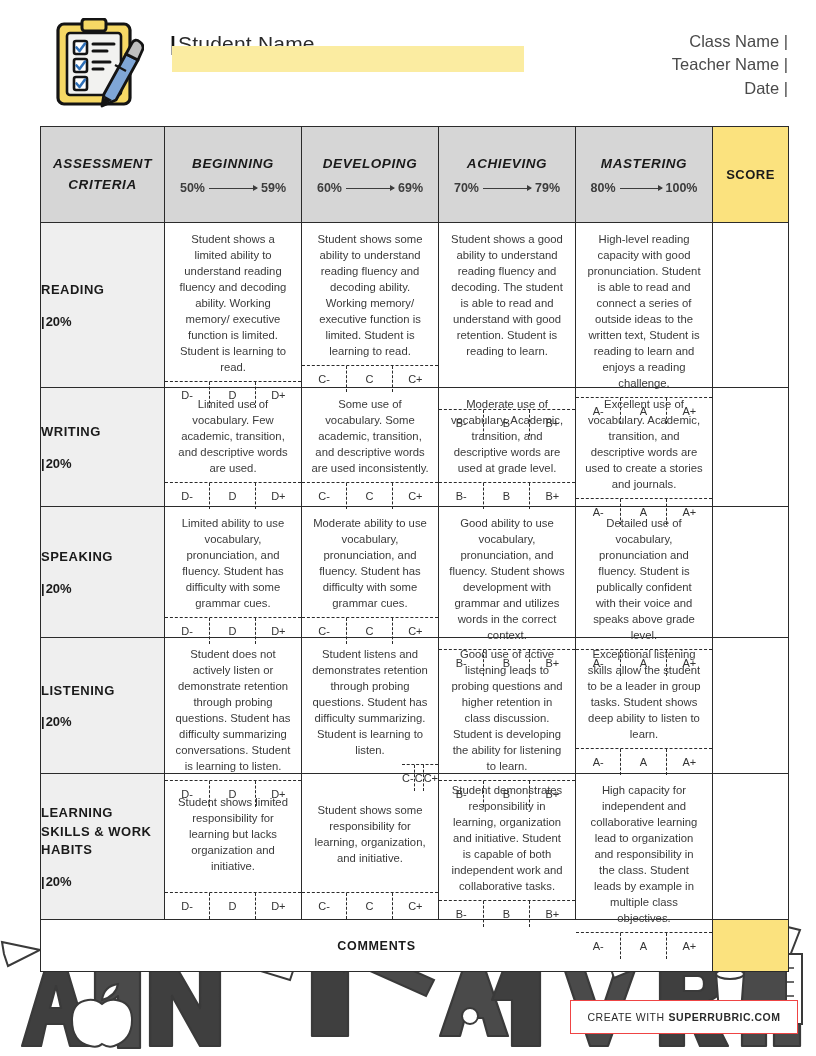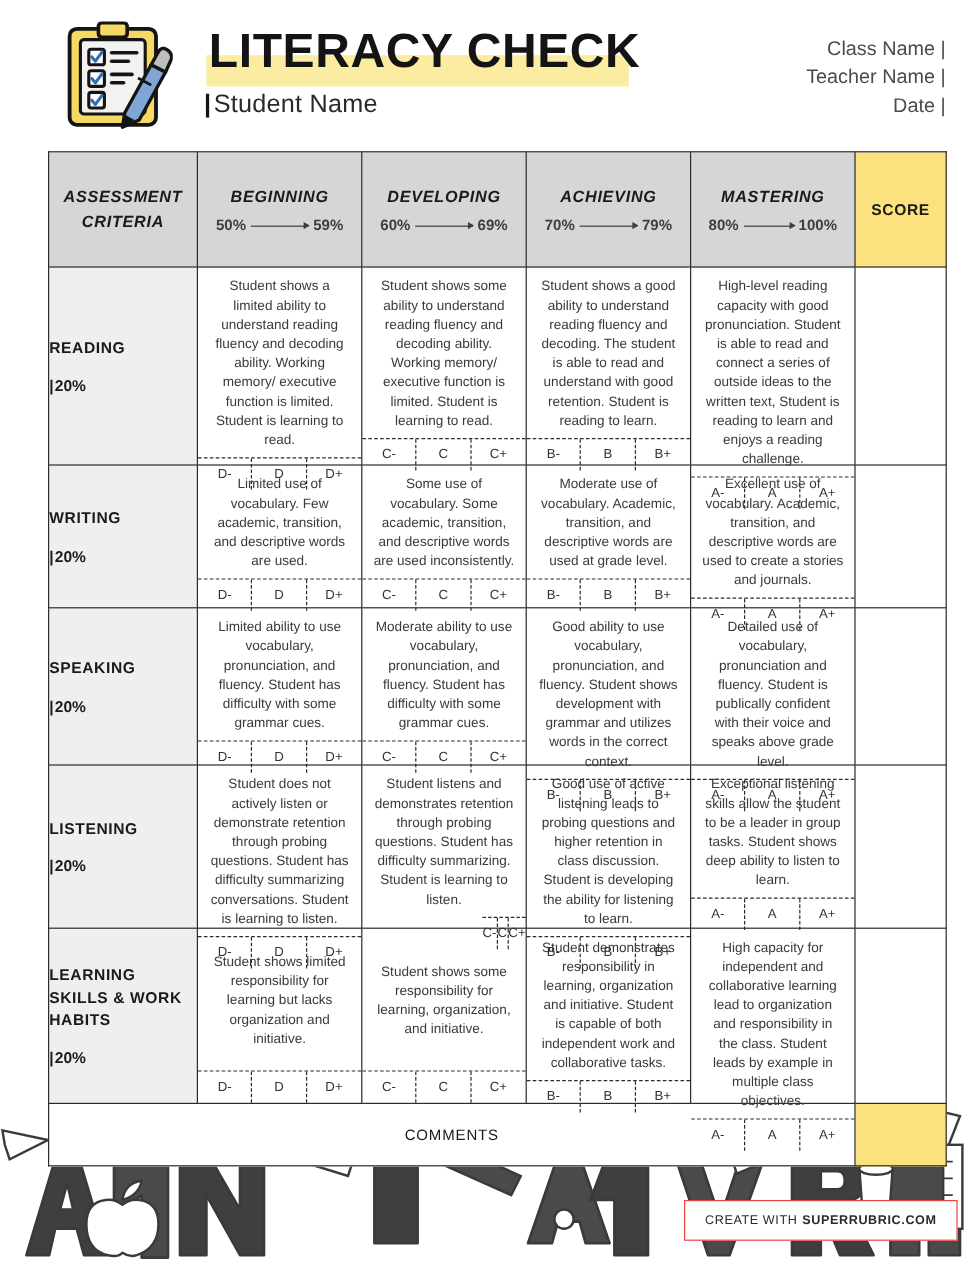--- a/index.html
+++ b/index.html
@@ -209,21 +209,21 @@
   }
   .grade-cell:last-child { border-right: none; }
 
   .score-cell { background: #ffffff; }
 
   
   .comments-cell {
     height: 52px;
     text-align: center;
     font-size: 12.5px;
-    font-weight: normal;
+    font-weight: bold;
     letter-spacing: 0.7px;
     color: #1a1a1a;
     background: #ffffff;
   }
   .comments-score {
     background: #FBE27E;
   }
 
   
   #footer-badge {
@@ -327,21 +327,20 @@
           <path d="M74 36 L80 25 Q83 20 88 24 Q93 28 90 33 L86 42 Z" fill="#BFBFBF" stroke="#141414" stroke-width="2.8" stroke-linejoin="round"></path>
           <path d="M50 88 L53 78 L60 82 Z" fill="#141414"></path>
           <path d="M63 47 L74 53" stroke="#141414" stroke-width="2.2"></path>
         </g>
       </svg>
     </div>
 
     <div id="title-highlight"></div>
 
     <div id="title-block">
-      <div id="main-title">LITERACY CHECK</div>
       <div id="sub-title"><span class="bar">|</span><span>Student Name</span></div>
     </div>
 
     <div id="meta">
       <div>Class Name |</div>
       <div>Teacher Name |</div>
       <div>Date |</div>
     </div>
   </div>
 
@@ -422,21 +421,21 @@
             <div class="desc-inner" style="height: 164px;">
               <div class="desc-text">Student shows some ability to understand reading fluency and decoding ability. Working memory/ executive function is limited. Student is learning to read.</div>
               <div class="grade-strip">
                 <div class="grade-cell">C-</div>
                 <div class="grade-cell">C</div>
                 <div class="grade-cell">C+</div>
               </div>
             </div>
           </td>
           <td class="desc-cell">
-            <div class="desc-inner" style="height: 164px;">
+            <div class="desc-inner" style="height: 164px; gap: 44px;">
               <div class="desc-text">Student shows a good ability to understand reading fluency and decoding. The student is able to read and understand with good retention. Student is reading to learn.</div>
               <div class="grade-strip">
                 <div class="grade-cell">B-</div>
                 <div class="grade-cell">B</div>
                 <div class="grade-cell">B+</div>
               </div>
             </div>
           </td>
           <td class="desc-cell">
             <div class="desc-inner" style="height: 164px;">

